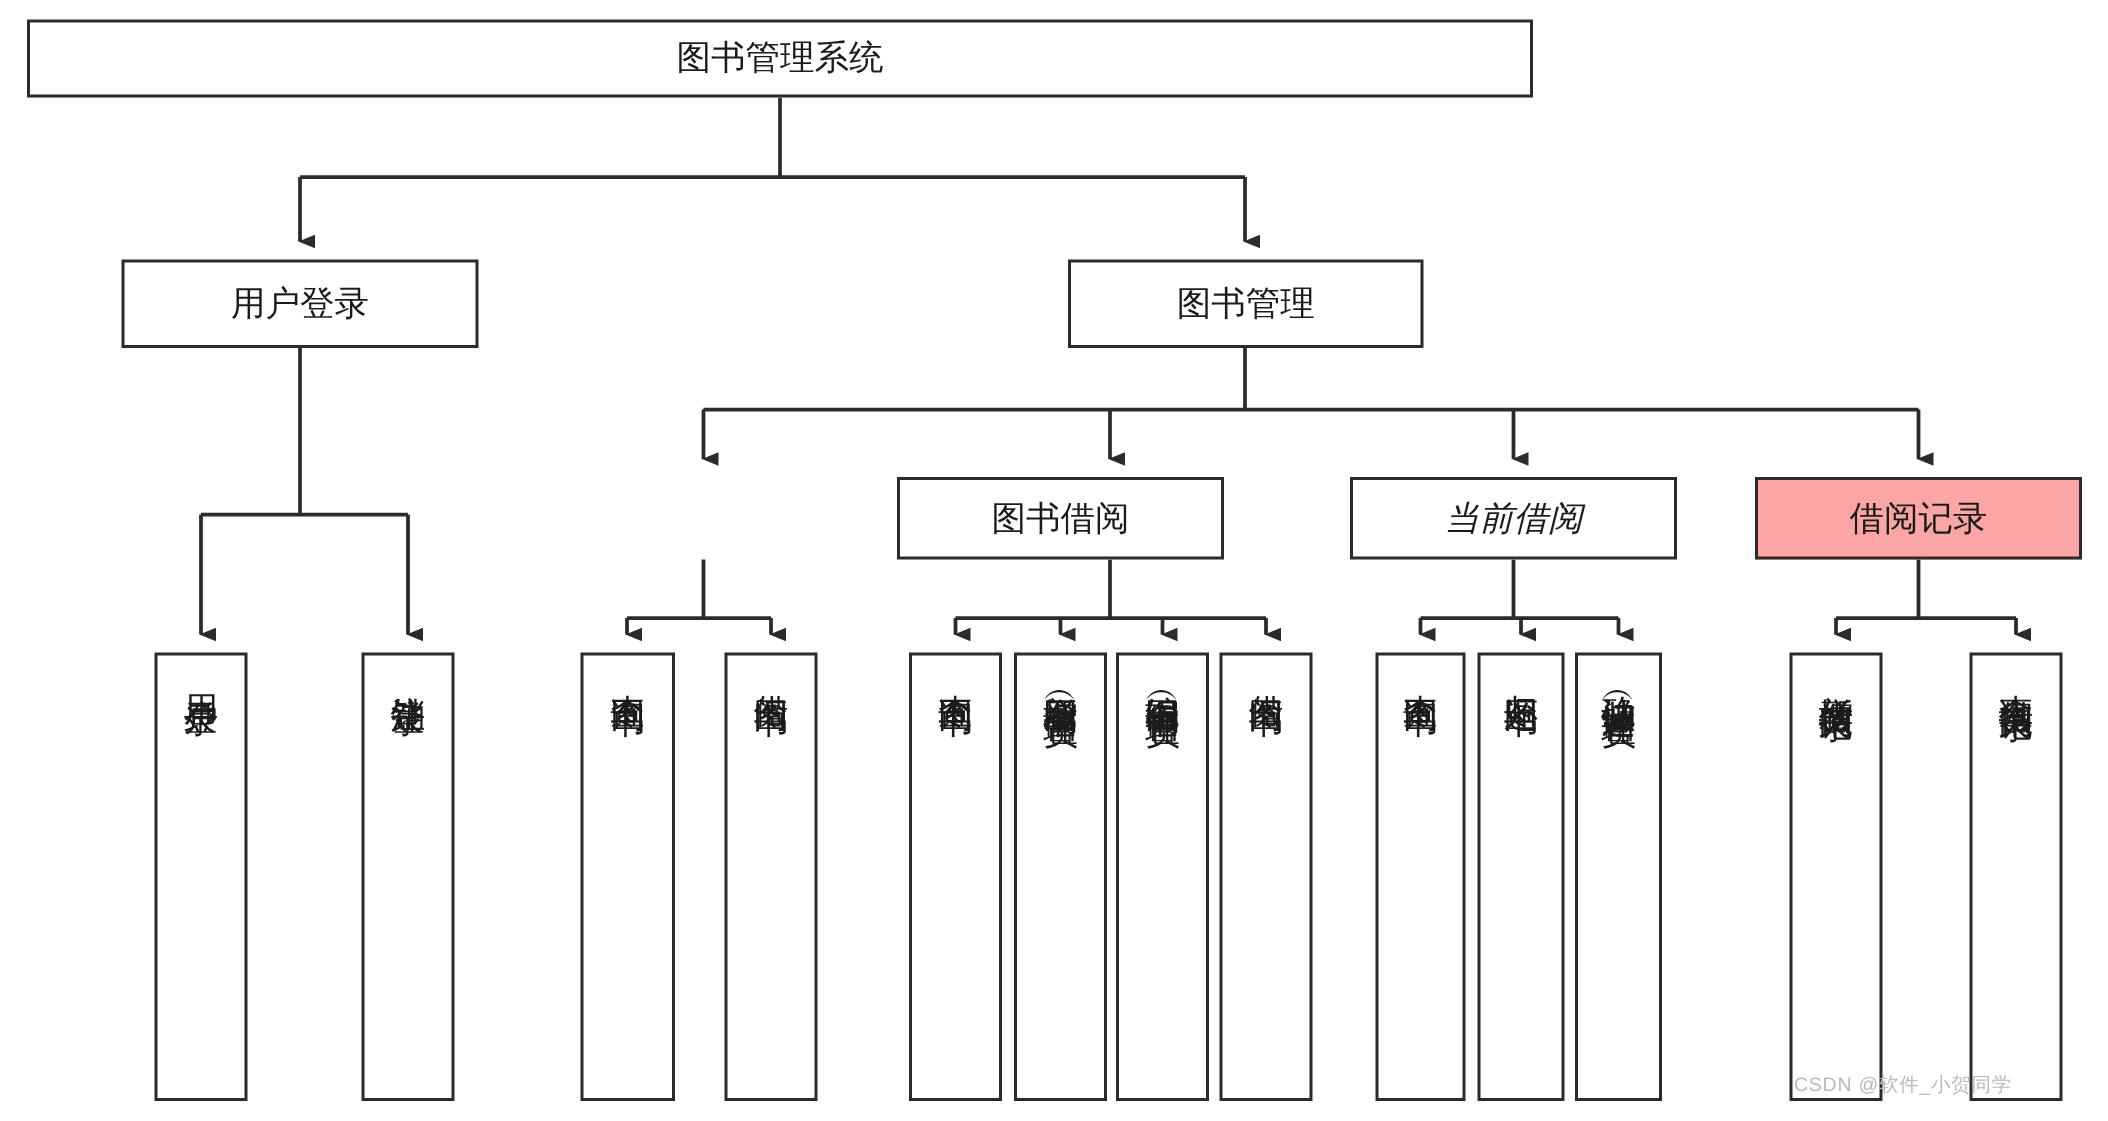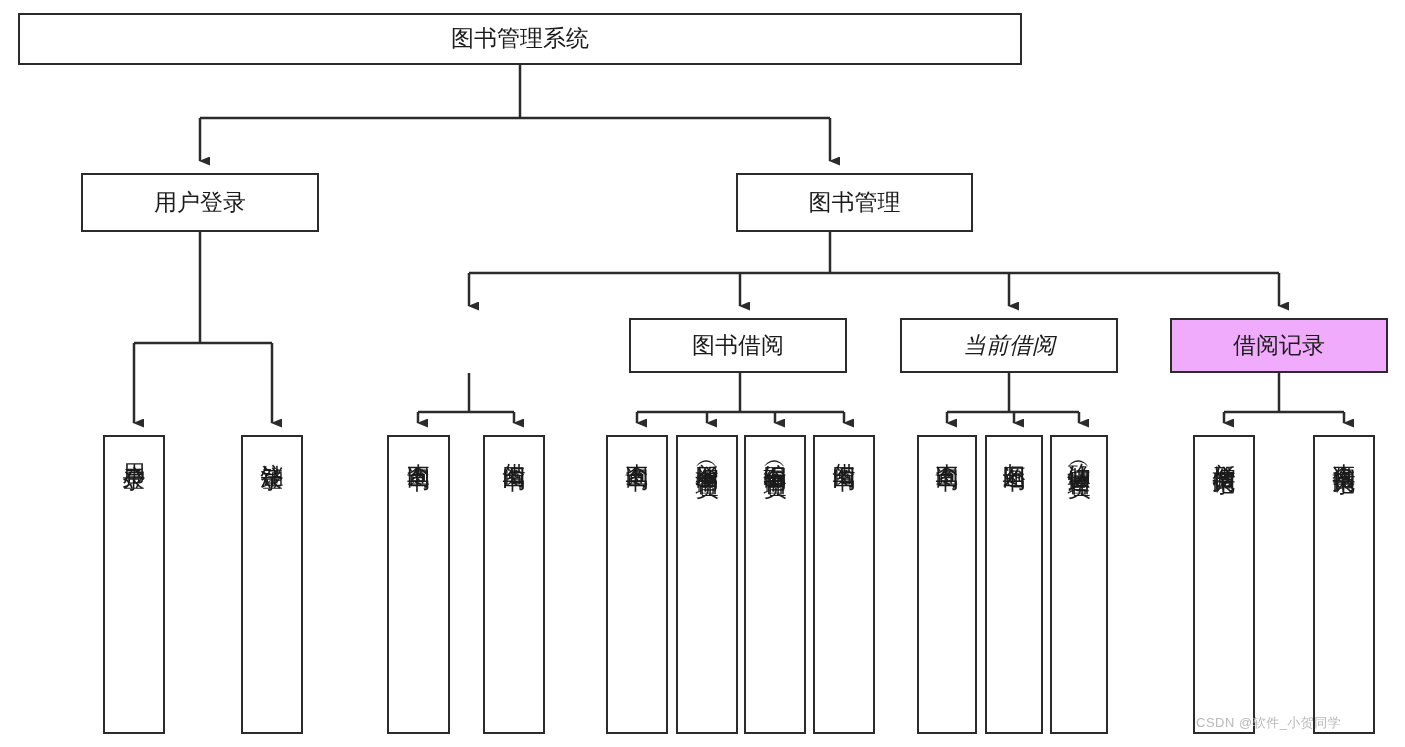--- a/index.html
+++ b/index.html
@@ -130,31 +130,31 @@
     </g>
   </svg>
 
   <div class="node-box node-h" style="left: 18px; top: 13px; width: 1004px; height: 52px; border-color: rgb(43, 43, 43); background: rgb(255, 255, 255);">
     <span class="node-label" style="color: rgb(27, 27, 27);">图书管理系统</span>
   </div>
 
   <div class="node-box node-h" style="left: 81px; top: 173px; width: 238px; height: 59px; border-color: rgb(43, 43, 43); background: rgb(255, 255, 255);">
     <span class="node-label" style="color: rgb(27, 27, 27);">用户登录</span>
   </div>
-  <div class="node-box node-h" style="left: 712px; top: 173px; width: 237px; height: 59px; border-color: rgb(43, 43, 43); background: rgb(255, 255, 255); margin-left: 24px;">
+  <div class="node-box node-h" style="left: 712px; top: 173px; width: 237px; height: 59px; border-color: rgb(43, 43, 43); background: rgb(255, 255, 255);">
     <span class="node-label" style="color: rgb(27, 27, 27);">图书管理</span>
   </div>
 
-  <div class="node-box node-h" style="left: 629px; top: 318px; width: 218px; height: 55px; border-color: rgb(43, 43, 43); background: rgb(255, 255, 255);">
+  <div class="node-box node-h" style="left: 598px; top: 318px; width: 218px; height: 55px; border-color: rgb(43, 43, 43); background: rgb(255, 255, 255);">
     <span class="node-label" style="color: rgb(27, 27, 27);">图书借阅</span>
   </div>
   <div class="node-box node-h" style="left: 900px; top: 318px; width: 218px; height: 55px; border-color: rgb(43, 43, 43); background: rgb(255, 255, 255);">
     <span class="node-label" style="color: rgb(27, 27, 27); font-style: italic;">当前借阅</span>
   </div>
-  <div class="node-box node-h" style="left: 1170px; top: 318px; width: 218px; height: 55px; border-color: rgb(43, 43, 43); background: #f0abfc;">
+  <div class="node-box node-h" style="left: 1170px; top: 318px; width: 218px; height: 55px; border-color: rgb(43, 43, 43); background: #fca5a5;">
     <span class="node-label" style="color: rgb(27, 27, 27);">借阅记录</span>
   </div>
 
   <div class="node-box node-v" style="left: 103px; top: 435px; width: 62px; height: 299px; border-color: rgb(43, 43, 43); background: rgb(255, 255, 255);">
     <span class="node-label" style="color: rgb(27, 27, 27);">用户登录</span>
   </div>
   <div class="node-box node-v" style="left: 241px; top: 435px; width: 62px; height: 299px; border-color: rgb(43, 43, 43); background: rgb(255, 255, 255);">
     <span class="node-label" style="color: rgb(27, 27, 27);">注销登录</span>
   </div>
   <div class="node-box node-v" style="left: 387px; top: 435px; width: 63px; height: 299px; border-color: rgb(43, 43, 43); background: rgb(255, 255, 255);">

